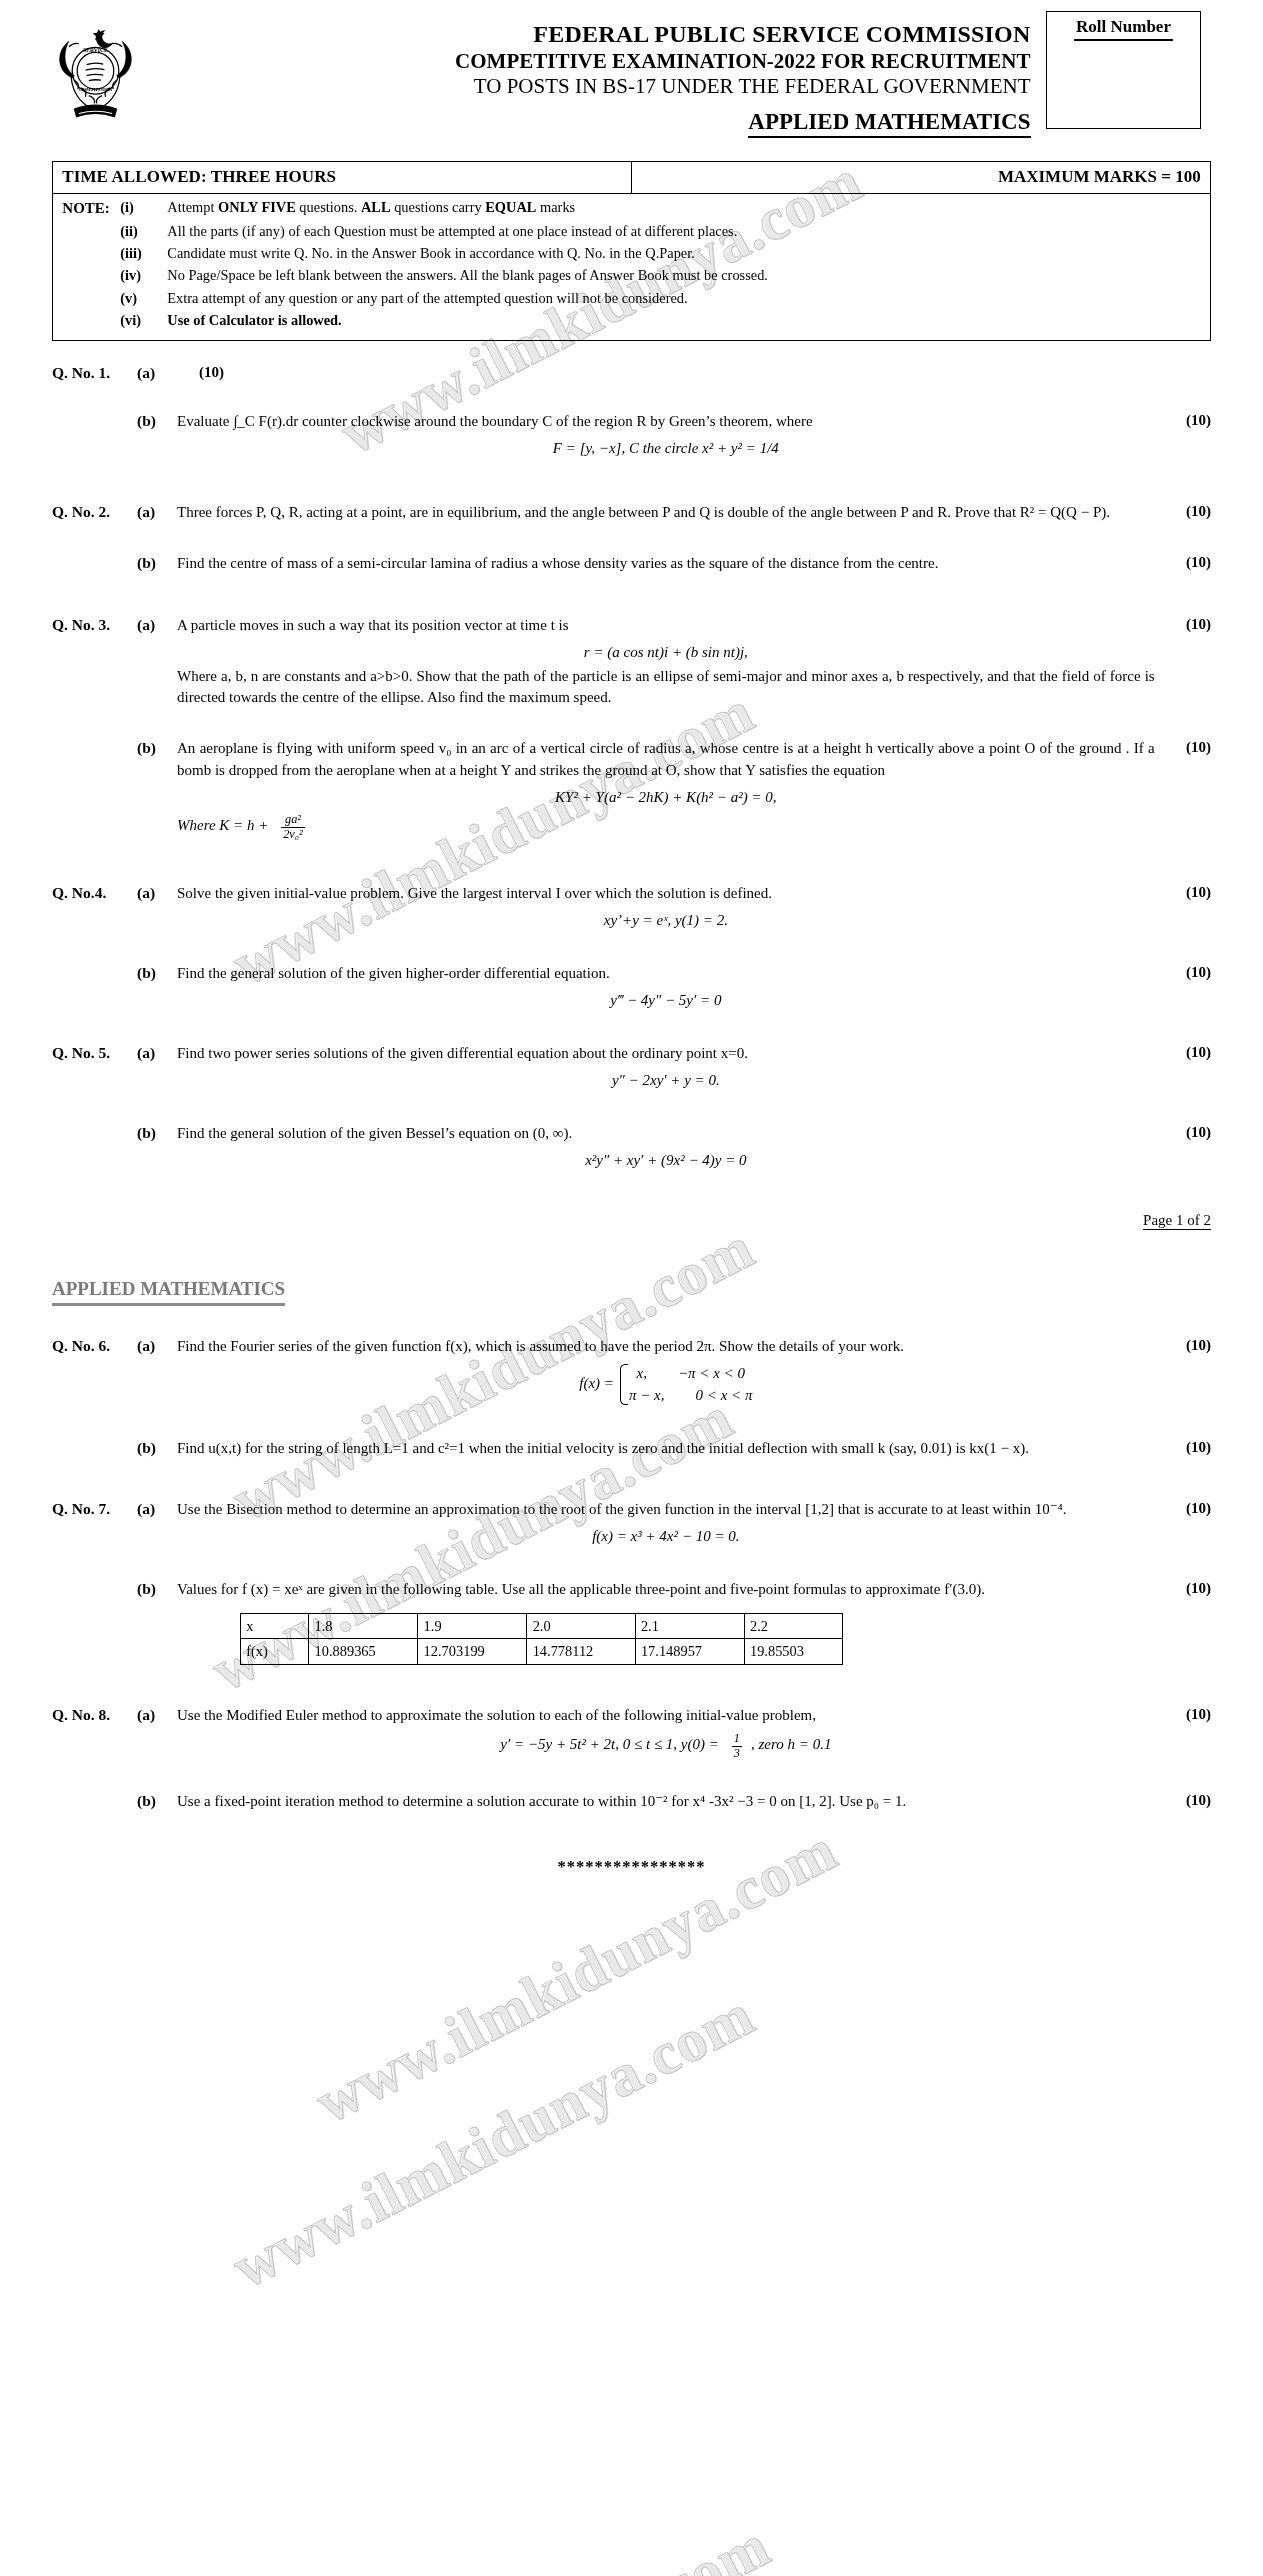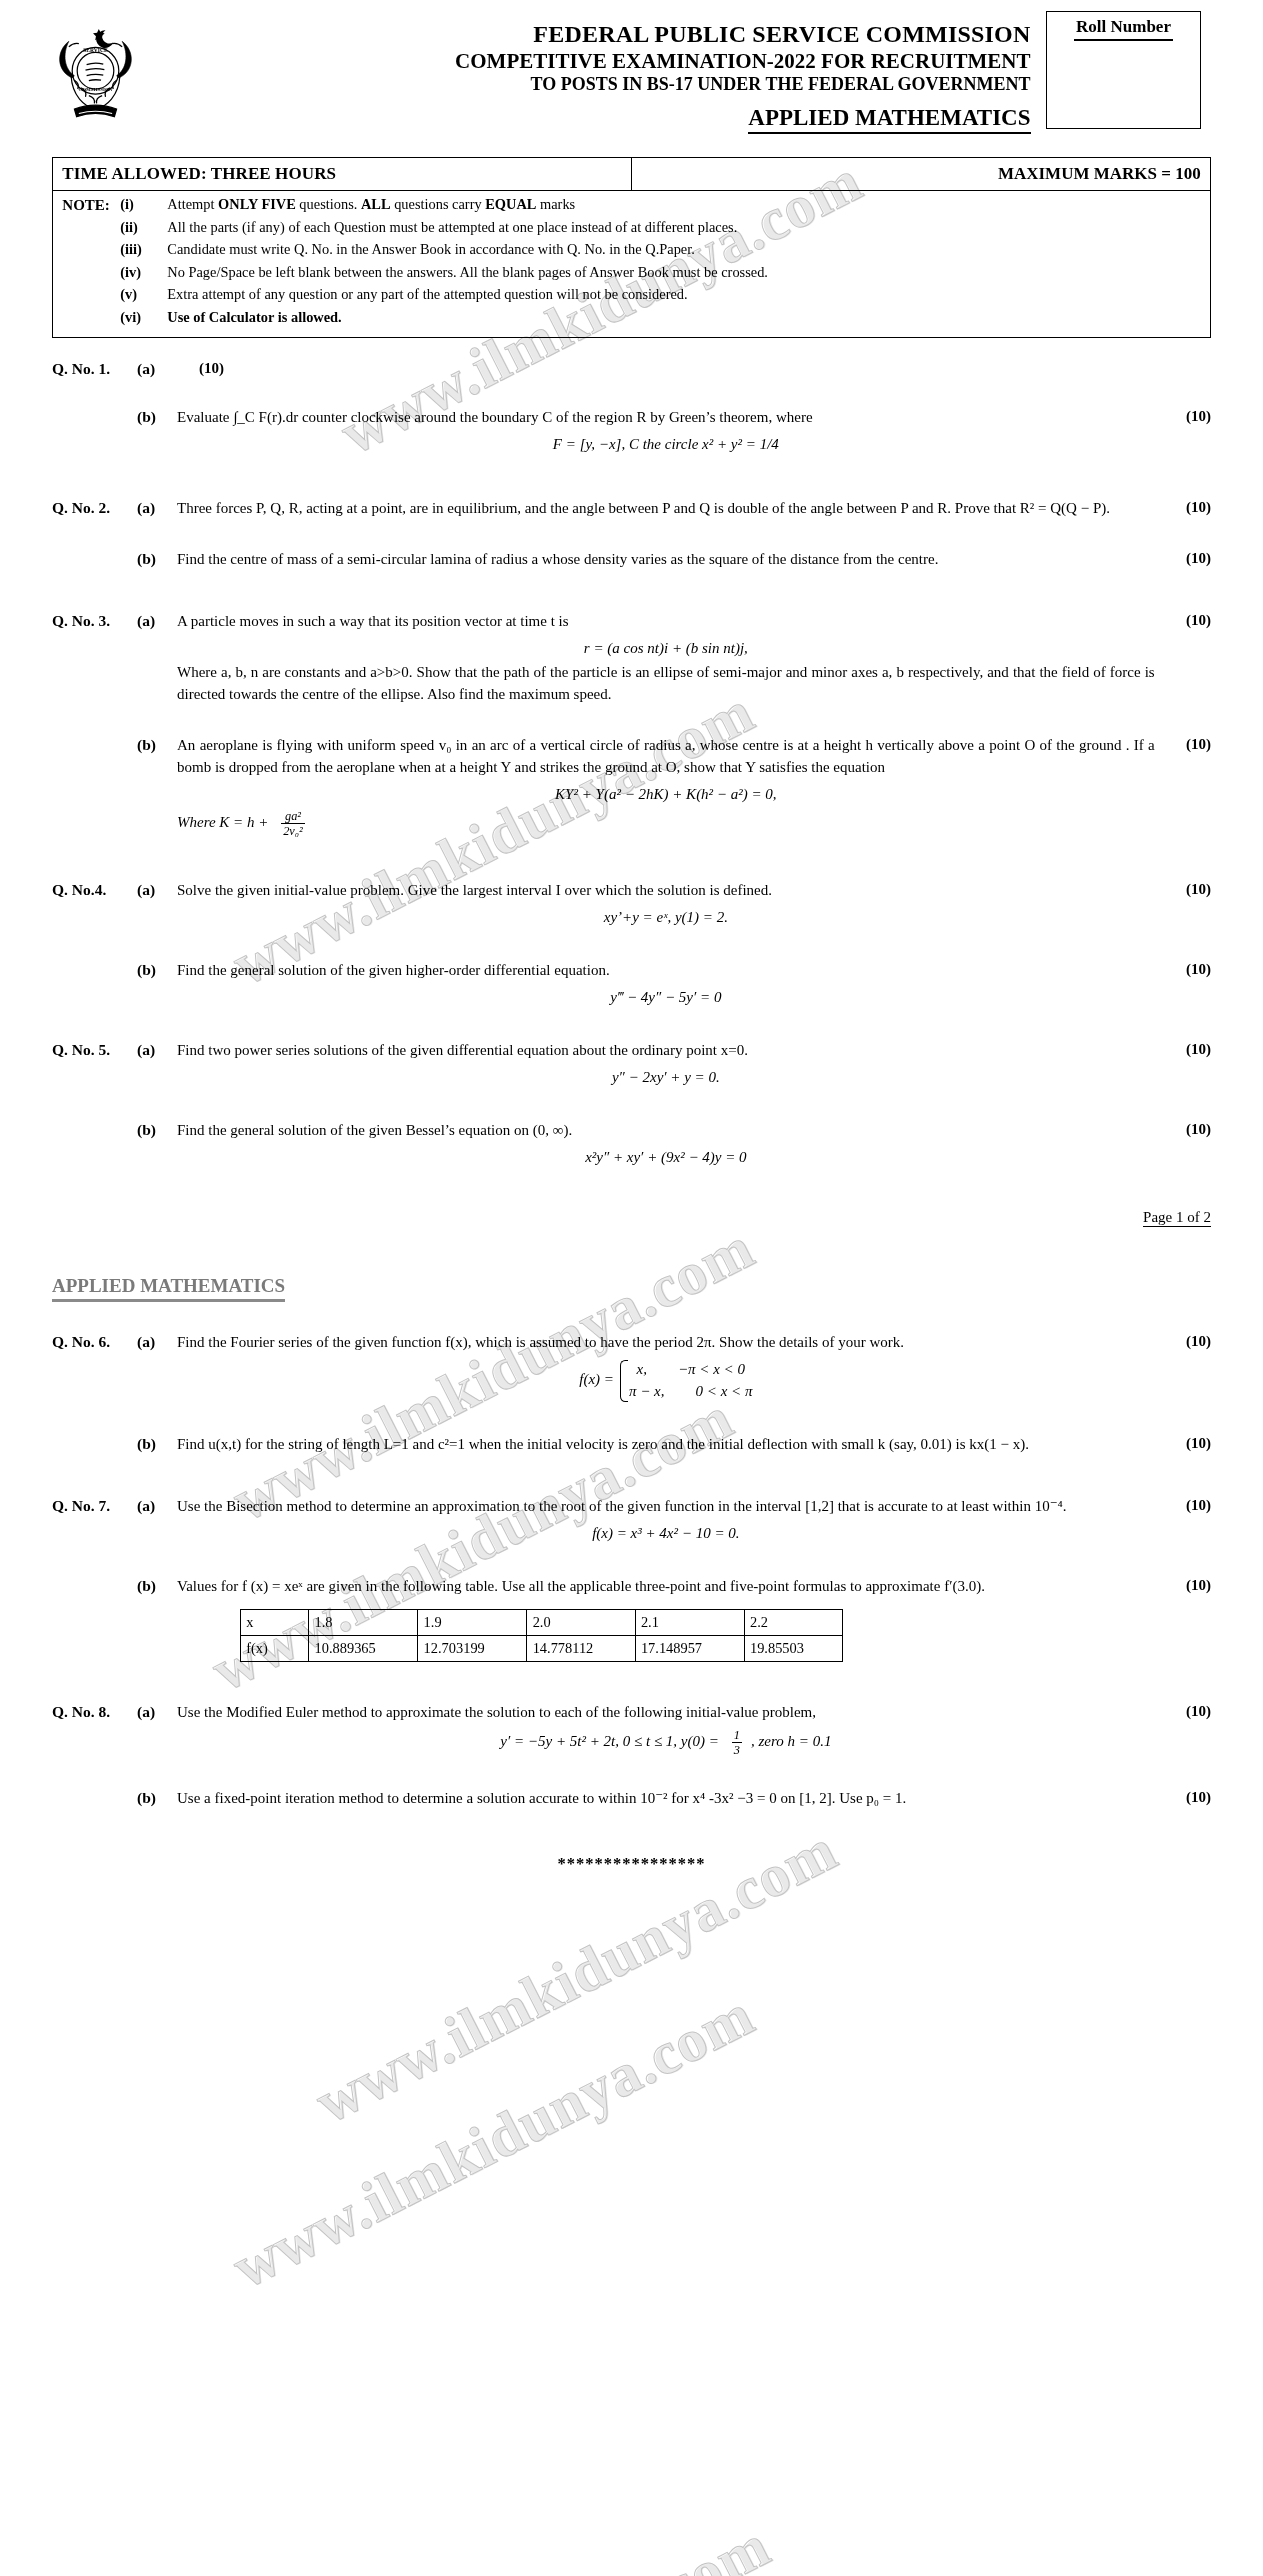--- a/index.html
+++ b/index.html
@@ -54,21 +54,21 @@
   .emblem{width:129px; flex:0 0 129px; display:flex; justify-content:center; padding-top:7.2px;}
   .emblem svg{display:block;}
   .hdr-titles{flex:1 1 auto; text-align:right; padding-top:9.3px;}
   .hdr-titles .l1{
     font-size:24px; font-weight:700; letter-spacing:0.2px; line-height:1.14;
   }
   .hdr-titles .l2{
     font-size:21px; font-weight:700; line-height:1.18; margin-top:1px;
   }
   .hdr-titles .l3{
-    font-size:18px; font-weight:700; line-height:1.18;
+    font-size:21px; font-weight:400; line-height:1.18;
   }
   .hdr-titles .subj{
     font-size:23px; font-weight:700; margin-top:10.3px; display:inline-block;
     border-bottom:2.6px solid #000; padding-bottom:1px;
   }
   .rollbox{
     width:155px; flex:0 0 155px; margin-left:15.5px;
     border:1.5px solid #000; height:118px; box-sizing:border-box;
     padding-top:5.2px; text-align:center;
   }

